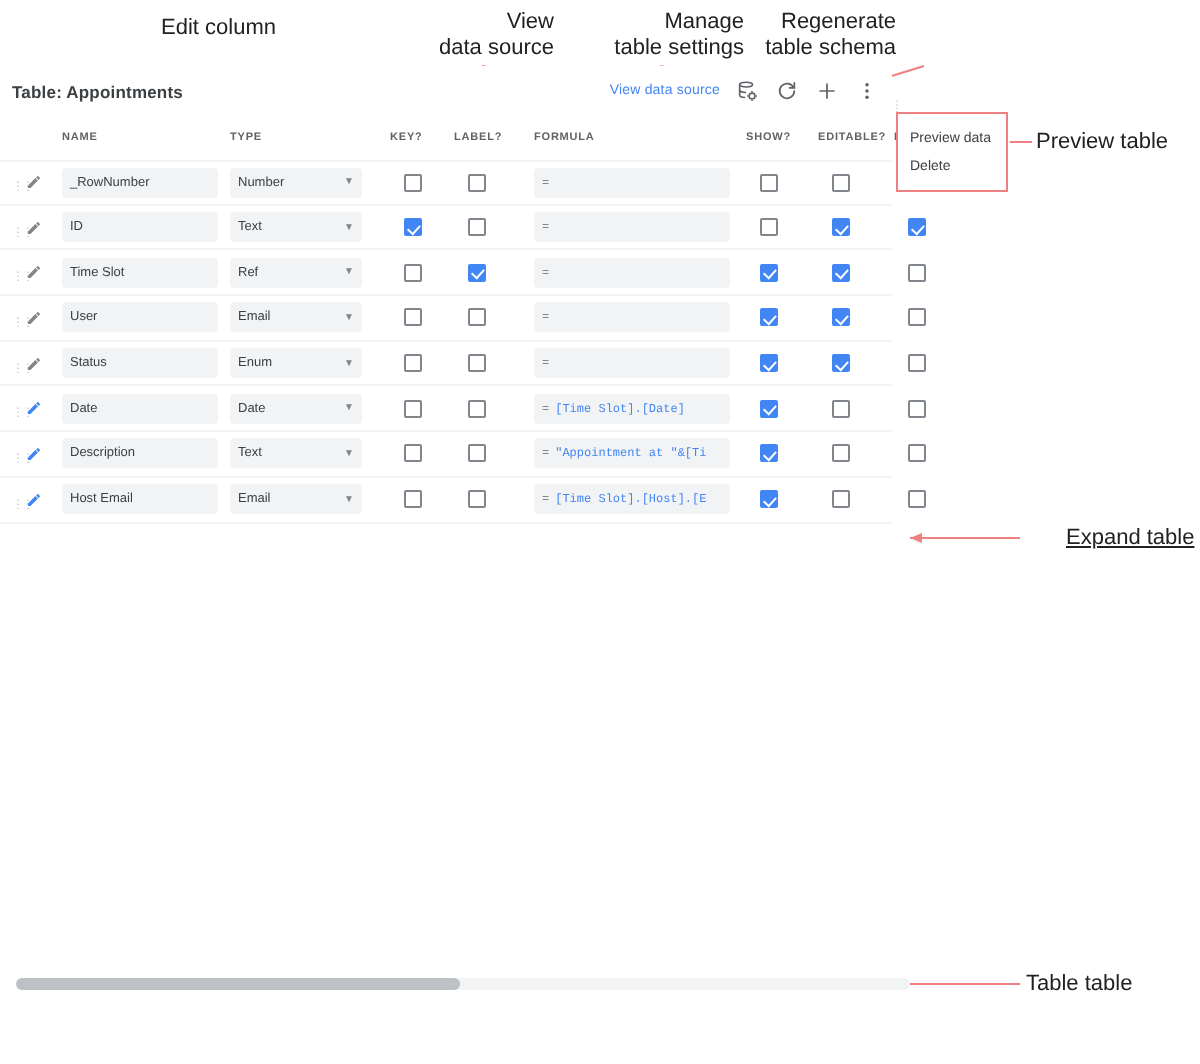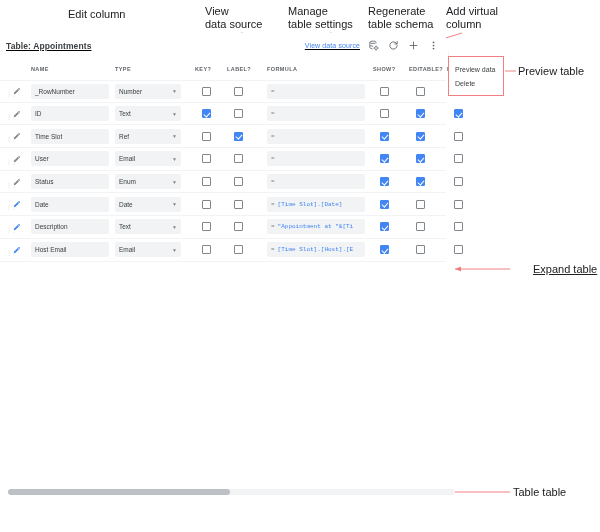--- a/index.html
+++ b/index.html
@@ -12,21 +12,21 @@
   }
   #root { position: relative; width: 600px; height: 532px; }
 
   
   .ann-text {
     position: absolute;
     color: #202124;
     font-size: 11px;
     line-height: 12.5px;
     white-space: pre-line;
-    text-align: left;
+    text-align: right;
   }
   .ann-text.left { text-align: left; }
   .ann-svg { position: absolute; left:0; top:0; width:600px; height:532px; pointer-events:none; }
   .ann-box {
     position: absolute;
     border: 1px solid #f08080;
     background: transparent;
   }
 
   
@@ -35,21 +35,20 @@
     left: 0; top: 33px;
     width: 446px;
     background: #fff;
   }
   .panel-head {
     position: relative;
     height: 25px;
     padding: 0 6px;
     display: flex;
     align-items: center;
-    text-decoration: underline;
   }
   .panel-title {
     font-size: 8.5px;
     color: #3c4043;
     font-weight: bold;
     letter-spacing: .1px;
   }
   .head-right {
     margin-left: auto;
     display: flex;
@@ -244,22 +243,20 @@
     <line x1="455" y1="492" x2="510" y2="492" stroke="#f08080" stroke-width="1"></line>
   </svg>
 
   <div class="ann-text" style="left:68px; top:8px; width:70px;">Edit column</div>
   <div class="ann-text" style="left:205px; top:5px; width:72px;">View
 data source</div>
   <div class="ann-text" style="left:288px; top:5px; width:84px;">Manage
 table settings</div>
   <div class="ann-text" style="left:368px; top:5px; width:80px;">Regenerate
 table schema</div>
-  <div class="ann-text" style="left:446px; top:5px; width:76px;">Add virtual
-column</div>
   <div class="ann-text left" style="left:518px; top:65px; width:80px;">Preview table</div>
   <div class="ann-text left" style="left:533px; top:263px; width:80px;text-decoration:underline;">Expand table</div>
   <div class="ann-text left" style="left:513px; top:486px; width:80px;">Table table</div>
 
   <div class="ann-box" style="left:12px; top:86px; width:428px; height:25px;"></div>
   <div class="ann-box" style="left:412px; top:39px; width:12px; height:14px;"></div>
 
   <div class="panel">
 
     <div class="panel-head">

